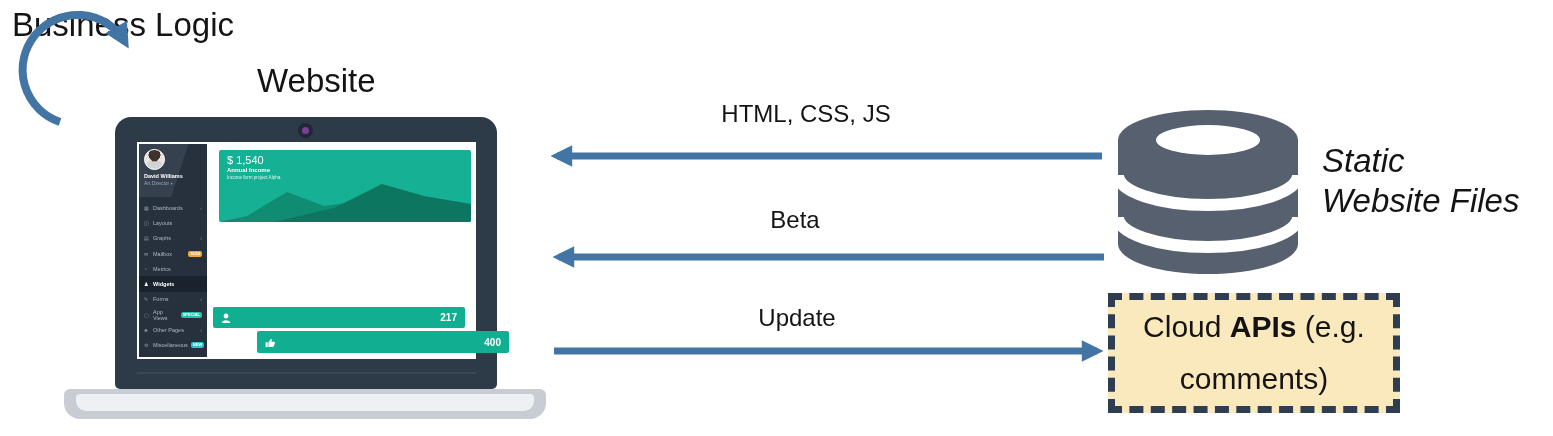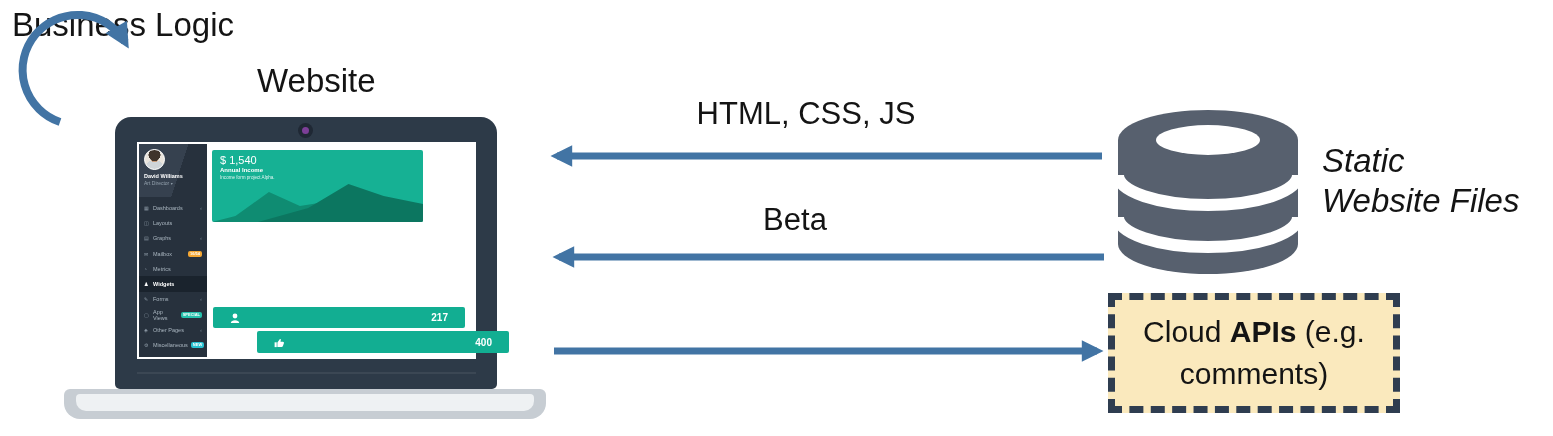--- a/index.html
+++ b/index.html
@@ -1,19 +1,19 @@
 <!DOCTYPE html>
 <html style="--arrow-blue: #4274a4; --text-dark: #141414; --laptop-bezel: #2d3a48; --laptop-base: #c7cdd3; --base-inner: #eef1f3; --webcam-purple: #7c3f98; --sidebar-bg: #27313d; --sidebar-active: #1a232d; --card-green: #16b194; --card-cyan: #1ec4cf; --stat-green: #12ae92; --badge-orange: #f5a733; --badge-special: #25c1ac; --badge-new: #29c3d3; --db-gray: #57606e; --box-bg: #fae9bd; --box-border: #2f3d50;"><head>
 <meta charset="utf-8">
 <style>
   html,body{margin:0;padding:0;background:#fff;}
   .canvas{position:relative;width:1553px;height:436px;background:#fff;overflow:hidden;
           font-family:"Liberation Sans",sans-serif;color:#141414;}
   .abs{position:absolute;}
-  .dlabel{position:absolute;color:var(--text-dark,#141414);font-size:31px;line-height:37px;}
+  .dlabel{position:absolute;color:var(--text-dark,#141414);font-size:24px;line-height:37px;}
 
   
   #lbl-business{left:12px;top:6px;font-size:33px;}
   #lbl-browser{left:257px;top:62px;font-size:33px;}
   #lbl-html{left:650px;top:95px;width:312px;text-align:center;}
   #lbl-data{left:695px;top:201px;width:200px;text-align:center;}
   #lbl-update{left:672px;top:299px;width:250px;text-align:center;}
   #lbl-static{left:1322px;top:141px;font-size:33px;line-height:40px;}
   #lbl-static span{display:block;font-style:italic;}
 
@@ -51,38 +51,38 @@
   .micon{font-size:5px;width:6px;color:#8d9aa6;flex:0 0 auto;}
   .mrow.active .micon{color:#fff;}
   .mchev{margin-left:auto;font-size:6px;color:#6f7d8a;}
   .mbadge{margin-left:auto;font-size:4px;font-weight:bold;color:#fff;border-radius:2px;
           padding:1px 2px;line-height:1;}
   .b-orange{background:var(--badge-orange,#f5a733);}
   .b-teal{background:var(--badge-special,#25c1ac);}
   .b-cyan{background:var(--badge-new,#29c3d3);}
 
   #main{position:absolute;left:70px;top:2px;right:2px;bottom:2px;background:#fff;}
-  .card{position:absolute;left:5px;width:211px;border-radius:2px;overflow:hidden;}
+  .card{position:absolute;left:12px;width:252px;border-radius:2px;overflow:hidden;}
   #card-annual{top:6px;height:72px;background:var(--card-green,#16b194);}
   #card-monthly{top:83px;height:73px;background:var(--card-cyan,#1ec4cf);}
   .card .amount{position:absolute;left:8px;top:4px;font-size:11px;color:#fff;font-weight:500;}
   .card .ctitle{position:absolute;left:8px;top:17px;font-size:6px;color:#fff;font-weight:bold;}
   .card .csub{position:absolute;left:8px;top:25px;font-size:4.6px;color:rgba(255,255,255,.85);}
   .card svg{position:absolute;left:0;bottom:0;width:100%;}
   .statbar{position:absolute;left:6px;width:252px;background:var(--stat-green,#12ae92);
-           border-radius:2px;display:flex;align-items:center;padding:0 17px;box-sizing:border-box;}
+           border-radius:2px;display:flex;align-items:center;padding:0 8px;box-sizing:border-box;}
   #stat-users{top:163px;height:21px;}
   #stat-likes{top:187px;height:22px;margin-left:44px;}
   .statval{margin-left:auto;color:#fff;font-size:10px;font-weight:bold;}
 
   
   #cloud-box{left:1108px;top:293px;width:292px;height:120px;background:var(--box-bg,#fae9bd);
              border:7px dashed var(--box-border,#2f3d50);box-sizing:border-box;
              display:flex;align-items:center;justify-content:center;text-align:center;
-             font-size:30px;line-height:42px;padding:0 3px;}
+             font-size:30px;line-height:52px;padding:0 3px;}
   #cloud-box b{font-weight:bold;}
 
   svg{display:block;}
 </style>
 </head>
 <body>
 
 <div class="canvas">
 
   <div class="dlabel" id="lbl-business">Business Logic</div>
@@ -202,20 +202,21 @@
         <path d="M0 0 L10 5 L0 10 Z" style="fill:var(--arrow-blue,#4274a4)"></path>
       </marker>
     </defs>
     <line x1="1102" y1="156" x2="557" y2="156" style="stroke:var(--arrow-blue,#4274a4)" stroke-width="7" marker-end="url(#ah)"></line>
     <line x1="1104" y1="257" x2="559" y2="257" style="stroke:var(--arrow-blue,#4274a4)" stroke-width="7" marker-end="url(#ah)"></line>
     <line x1="554" y1="351" x2="1097" y2="351" style="stroke:var(--arrow-blue,#4274a4)" stroke-width="7" marker-end="url(#ah)"></line>
   </svg>
 
   <div class="dlabel" id="lbl-html">HTML, CSS, JS</div>
   <div class="dlabel" id="lbl-data">Beta</div>
+  <div class="dlabel" id="lbl-update">Update</div>
 
   <svg class="abs" style="left:1110px;top:104px" width="196" height="182" viewBox="0 0 196 182">
     <path d="M 8 36 A 90 30 0 0 1 188 36 L 188 140 A 90 30 0 0 1 8 140 Z" style="fill:var(--db-gray,#57606e)"></path>
     <ellipse cx="98" cy="36" rx="52" ry="15" fill="#fff"></ellipse>
     <path d="M 8 71 A 90 30 0 0 0 188 71" fill="none" stroke="#fff" stroke-width="12"></path>
     <path d="M 8 113 A 90 30 0 0 0 188 113" fill="none" stroke="#fff" stroke-width="12"></path>
   </svg>
 
   <div class="dlabel" id="lbl-static">
     <span>Static</span>

